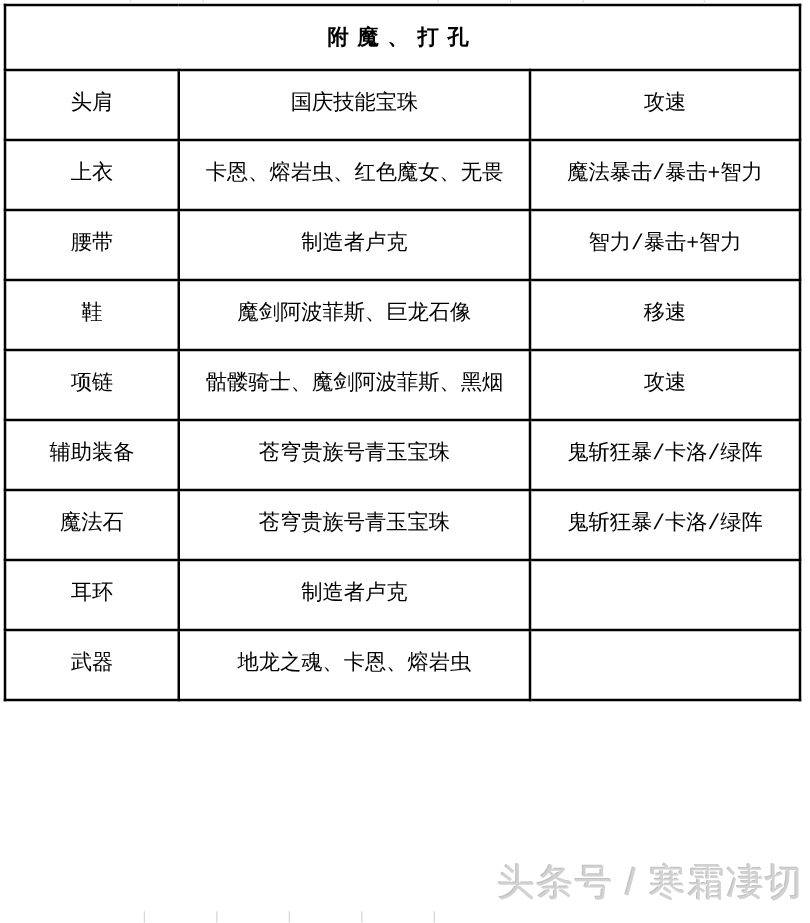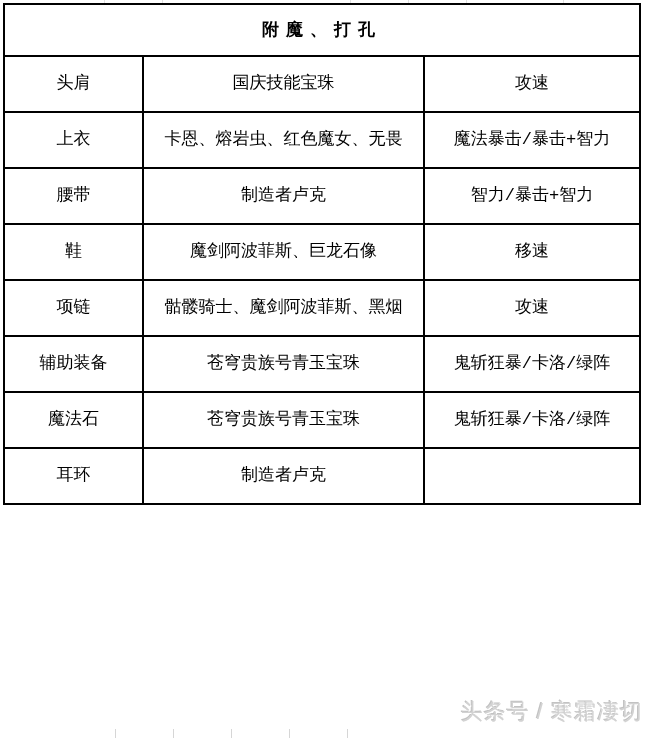--- a/index.html
+++ b/index.html
@@ -44,21 +44,21 @@
     font-family: Liberation Mono, monospace;
   }
   .col-slot    { width: 139px; }
   .col-enchant { width: 281px; }
   .col-socket  { width: 216px; }
 
   .watermark {
     position: absolute;
     right: 5px;
     bottom: 11px;
-    font-size: 22px;
+    font-size: 30px;
     letter-spacing: 1px;
     white-space: nowrap;
     color: #d2d2d2;
     text-shadow: 1px 1px 0 #ffffff, -1px -1px 0 #c2c2c2;
     font-family: "Liberation Sans", "DejaVu Sans", sans-serif;
     pointer-events: none;
   }
 
   
   .stub {
@@ -116,20 +116,25 @@
     <tr class="data-row">
       <td>魔法石</td>
       <td>苍穹贵族号青玉宝珠</td>
       <td>鬼斩狂暴/卡洛/绿阵</td>
     </tr>
     <tr class="data-row">
       <td>耳环</td>
       <td>制造者卢克</td>
       <td></td>
     </tr>
+    <tr class="data-row">
+      <td>武器</td>
+      <td>地龙之魂、卡恩、熔岩虫</td>
+      <td></td>
+    </tr>
   </tbody>
 </table>
 
 <div class="stub stub-top" style="left:104px;"></div>
 <div class="stub stub-top" style="left:162px;"></div>
 <div class="stub stub-top" style="left:350px;"></div>
 <div class="stub stub-top" style="left:408px;"></div>
 <div class="stub stub-top" style="left:466px;"></div>
 <div class="stub stub-top" style="left:563px;"></div>
 <div class="stub stub-bottom" style="left:115px;"></div>

